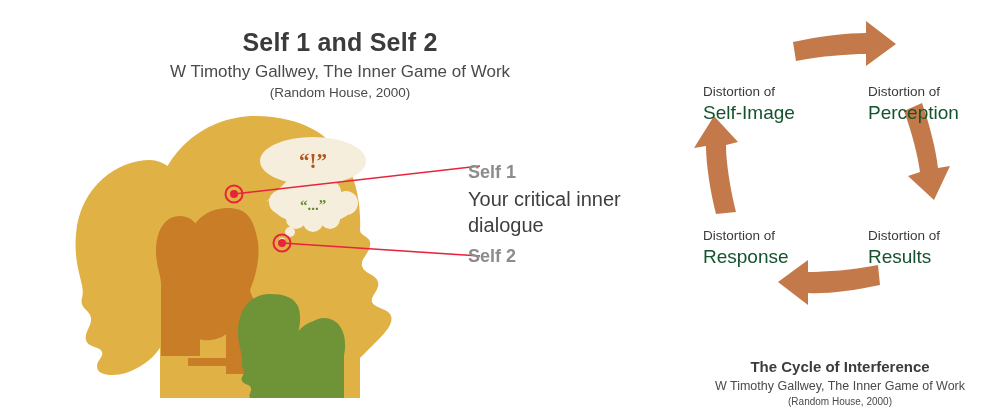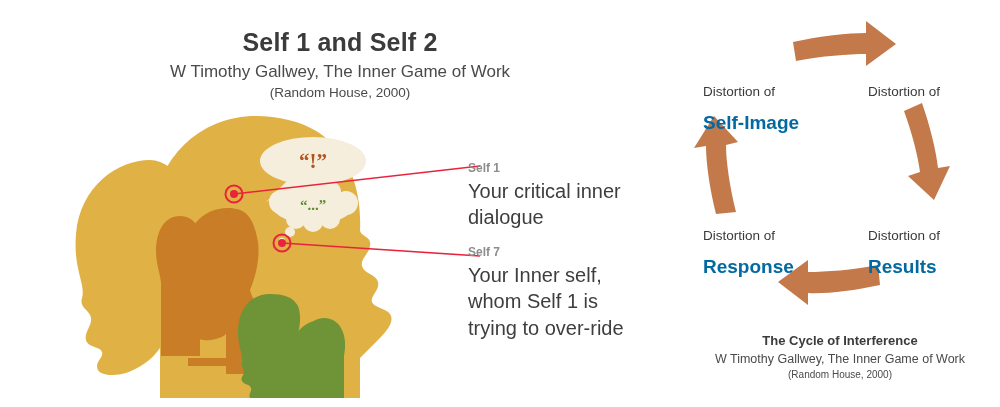--- a/index.html
+++ b/index.html
@@ -50,21 +50,21 @@
 
   #head-art {
     position: absolute;
     left: 60px; top: 108px;
   }
 
   .callout {
     position: absolute;
   }
   .callout-title {
-    font-size: 12px;
+    font-size: 18px;
     font-weight: bold;
     color: #8c8c8c;
     line-height: 1.25;
   }
   .callout-desc {
     font-size: 20px;
     color: #3e3e3e;
     line-height: 1.32;
     margin-top: 2px;
   }
@@ -83,48 +83,49 @@
     width: 130px;
   }
   .cycle-node .node-pre {
     font-size: 13.5px;
     color: #3a3a3a;
     line-height: 1.2;
     white-space: nowrap;
   }
   .cycle-node .node-main {
     font-size: 19px;
-    font-weight: bold;
-    color: #0369a1;
+    font-weight: normal;
+    color: #14532d;
     line-height: 1.15;
     white-space: nowrap;
-    margin-top: 12px;
+    margin-top: 2px;
   }
   #node-self-image  { left: 23px;  top: 84px; text-align: left; }
   #node-perception  { left: 188px; top: 84px; text-align: left; }
   #node-results     { left: 23px;  top: 228px; text-align: left; }
   #node-response    { left: 188px; top: 228px; text-align: left; }
 
   #cycle-arrows {
     position: absolute;
     left: 0; top: 0;
     width: 320px; height: 340px;
   }
 
   #cycle-caption {
     position: absolute;
     left: 0; top: 333px;
     width: 320px;
     text-align: center;
   }
   #cycle-caption-title {
-    font-size: 13px;
+    font-size: 15px;
     font-weight: bold;
     color: #3b3b3b;
     line-height: 1.2;
+    margin-top: 25px;
   }
   #cycle-caption-sub {
     font-size: 12.5px;
     color: #4a4a4a;
     margin-top: 3px;
     line-height: 1.2;
   }
   #cycle-caption-pub {
     font-size: 10px;
     color: #4a4a4a;
@@ -308,22 +309,21 @@
       </g>
     </svg>
   </div>
 
   <div class="callout" id="callout-self1">
     <div class="callout-title">Self 1</div>
     <div class="callout-desc">Your critical inner dialogue</div>
   </div>
 
   <div class="callout" id="callout-self2">
-    <div class="callout-title">Self 7</div>
-    <div class="callout-desc" style="width:180px">Your Inner self, whom Self 1 is trying to over-ride</div>
+    <div class="callout-title">Self 2</div>
   </div>
 </div>
 
 <div id="right-panel">
 
   <svg id="cycle-arrows" viewBox="0 0 320 340" xmlns="http://www.w3.org/2000/svg">
 
     <path d="M113,42
              C 140,36 168,33 186,33
              L 186,21
@@ -357,20 +357,21 @@
              C 46,162 50,188 56,212 Z" fill="#C4794A"></path>
   </svg>
 
   <div class="cycle-node" id="node-self-image">
     <div class="node-pre">Distortion of</div>
     <div class="node-main">Self-Image</div>
   </div>
 
   <div class="cycle-node" id="node-perception">
     <div class="node-pre">Distortion of</div>
+    <div class="node-main">Perception</div>
   </div>
 
   <div class="cycle-node" id="node-results">
     <div class="node-pre">Distortion of</div>
     <div class="node-main">Response</div>
   </div>
 
   <div class="cycle-node" id="node-response">
     <div class="node-pre">Distortion of</div>
     <div class="node-main">Results</div>

